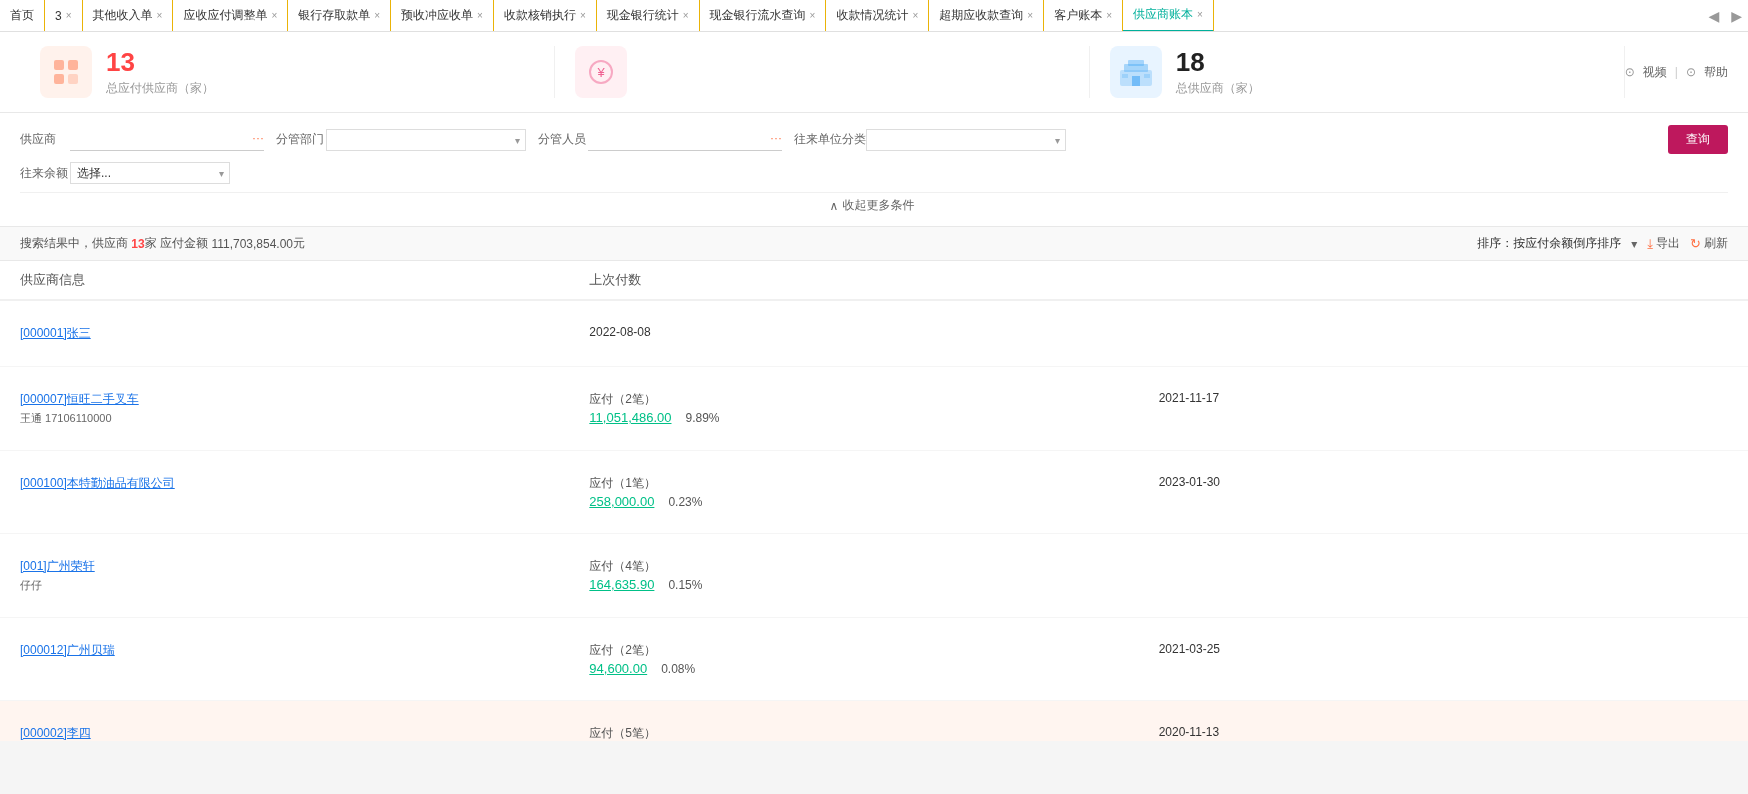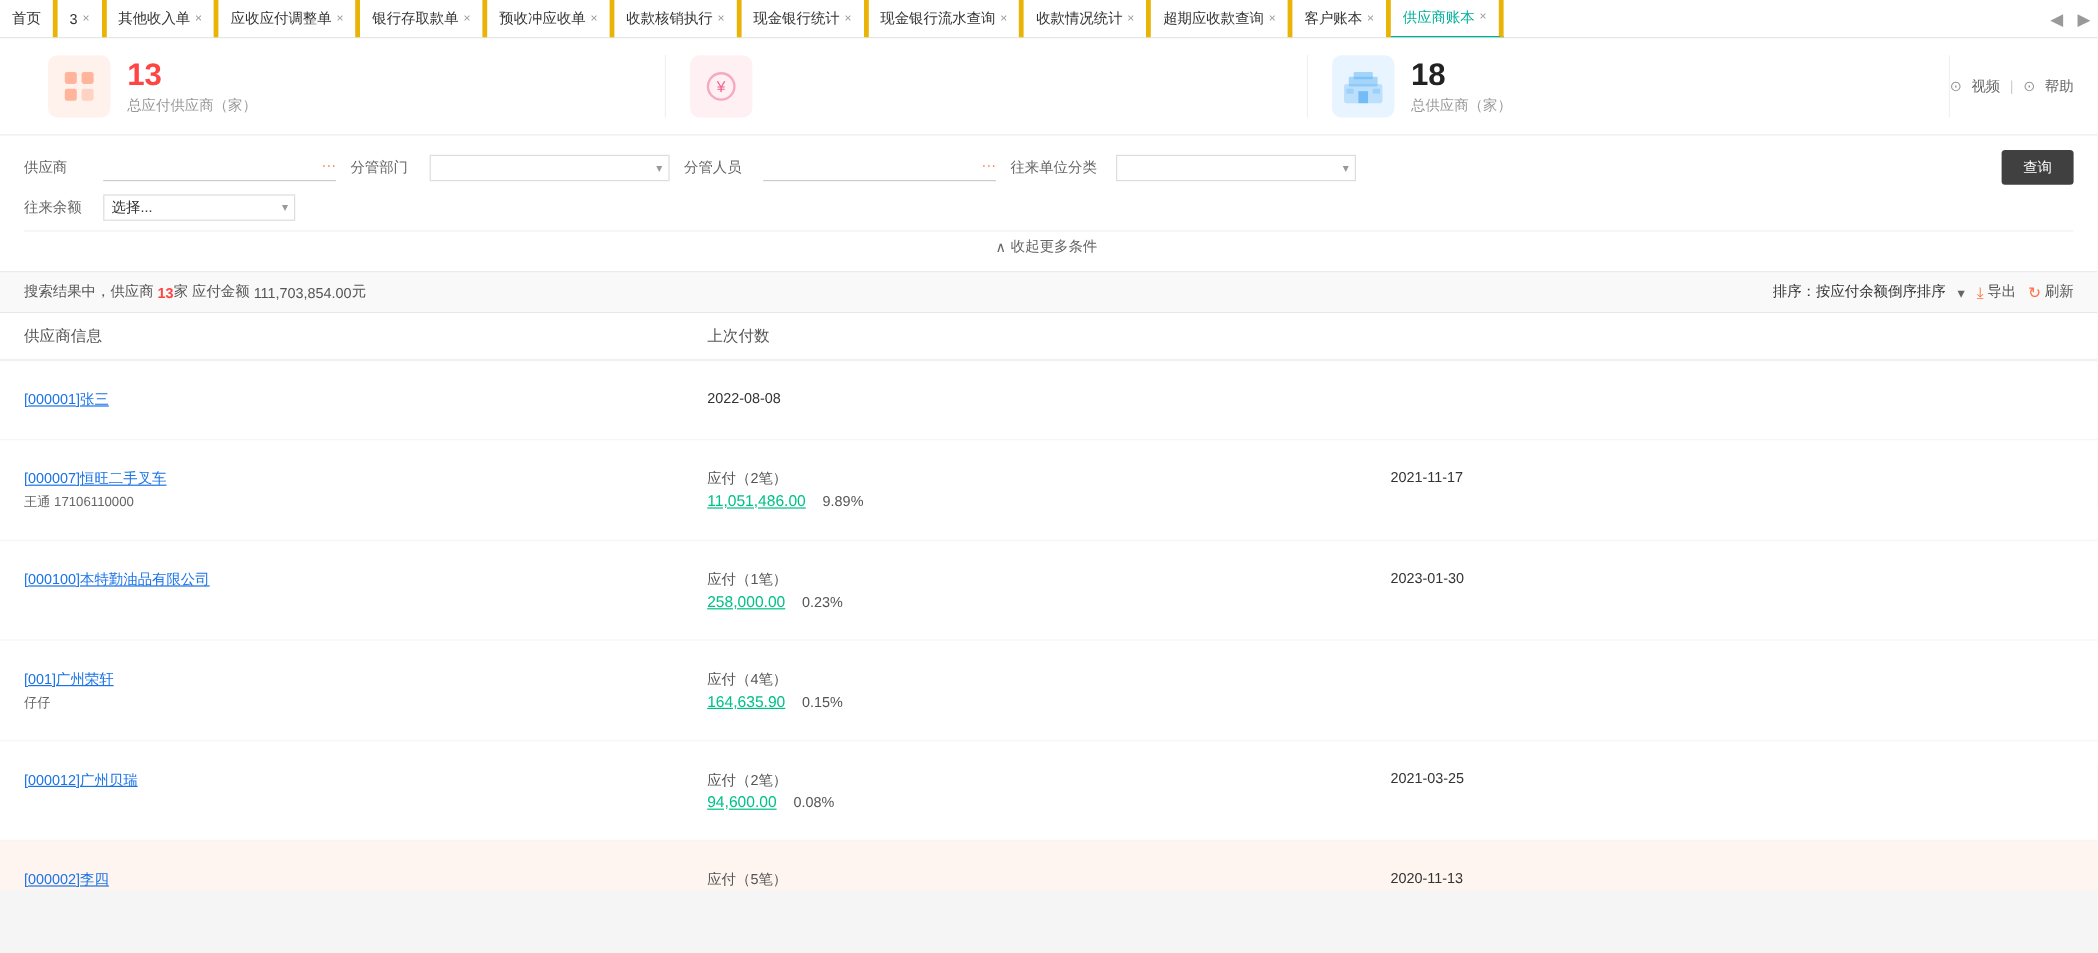--- a/index.html
+++ b/index.html
@@ -5,21 +5,21 @@
     * { box-sizing: border-box; margin: 0; padding: 0; }
     body { font-family: "Microsoft YaHei", "PingFang SC", sans-serif; font-size: 12px; background: #f5f5f5; color: #333; }
 
     
     .top-nav {
       display: flex; align-items: center; background: #fff;
       border-bottom: 1px solid #e0e0e0; height: 32px; overflow: hidden;
     }
     .top-nav .nav-tab {
       display: flex; align-items: center; padding: 0 10px; height: 32px;
-      font-size: 12px; color: #333; border-right: 4px solid #eab308;
+      font-size: 12px; color: #333; border-right: 1px solid #eab308;
       white-space: nowrap; cursor: pointer; flex-shrink: 0;
     }
     .top-nav .nav-tab.active { color: #00b09b; border-bottom: 2px solid #00b09b; }
     .top-nav .nav-tab .close-btn { margin-left: 4px; color: #999; font-size: 10px; cursor: pointer; }
     .top-nav .nav-arrows { display: flex; margin-left: auto; }
     .top-nav .nav-arrows span { padding: 0 6px; cursor: pointer; color: #999; font-size: 14px; }
 
     
     .summary-bar {
       display: flex; background: #fff; padding: 14px 20px;
@@ -48,38 +48,38 @@
       margin-left: auto; flex-shrink: 0; gap: 8px;
     }
     .top-right-links span { color: #999; }
 
     
     .filter-area {
       background: #fff; padding: 12px 20px 8px;
       border-bottom: 1px solid #e8e8e8;
     }
     .filter-row { display: flex; align-items: center; gap: 12px; margin-bottom: 8px; flex-wrap: wrap; }
-    .filter-item { display: flex; align-items: center; gap: 16px; }
+    .filter-item { display: flex; align-items: center; gap: 0; }
     .filter-item label { font-size: 12px; color: #666; white-space: nowrap; min-width: 50px; }
     .filter-input {
       border: none; border-bottom: 1px solid #ccc; padding: 3px 6px;
       font-size: 12px; width: 180px; color: #333; outline: none; background: transparent;
     }
     .filter-select {
       border: 1px solid #ddd; padding: 3px 20px 3px 6px; font-size: 12px;
       width: 200px; color: #333; outline: none; background: #fff;
       appearance: none; cursor: pointer; position: relative;
     }
     .select-wrapper { position: relative; display: inline-block; }
     .select-wrapper::after { content: '▾'; position: absolute; right: 6px; top: 50%; transform: translateY(-50%); color: #999; pointer-events: none; font-size: 10px; }
     .filter-dots { color: #ff7043; margin-left: 2px; cursor: pointer; }
     .filter-input-wrap { display: flex; align-items: center; border-bottom: 1px solid #ccc; padding-bottom: 2px; }
     .filter-input-wrap input { border: none; outline: none; font-size: 12px; width: 180px; background: transparent; }
     .btn-query {
-      background: #404040; color: #fff; border: none; padding: 6px 18px;
+      background: #be185d; color: #fff; border: none; padding: 6px 18px;
       font-size: 12px; border-radius: 3px; cursor: pointer; margin-left: auto;
     }
     .collapse-btn {
       display: flex; align-items: center; justify-content: center;
       width: 100%; padding: 4px 0; color: #666; font-size: 12px;
       cursor: pointer; border-top: 1px solid #f0f0f0; margin-top: 4px;
     }
     .collapse-btn span { margin-right: 4px; }
 
     

